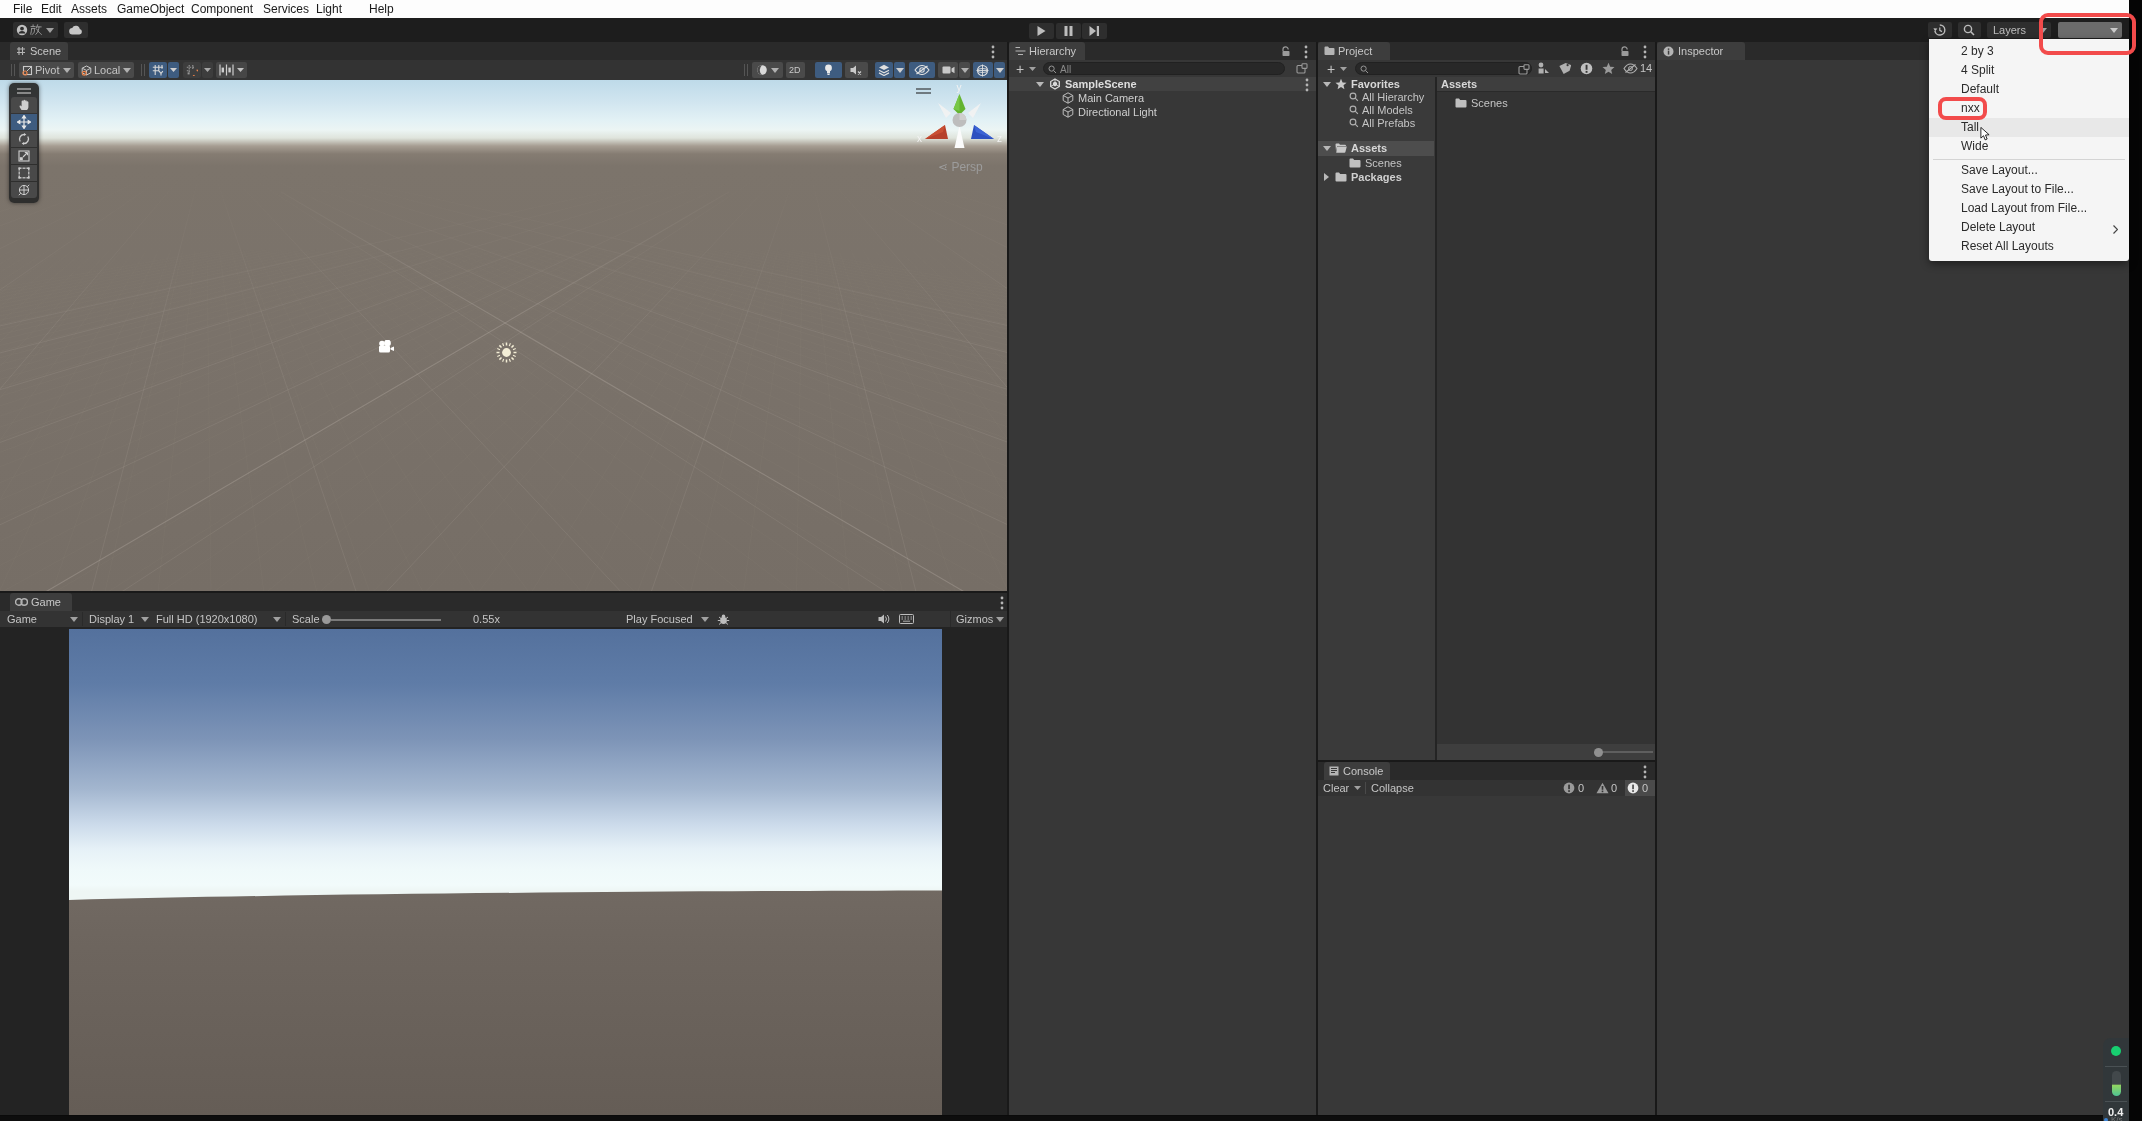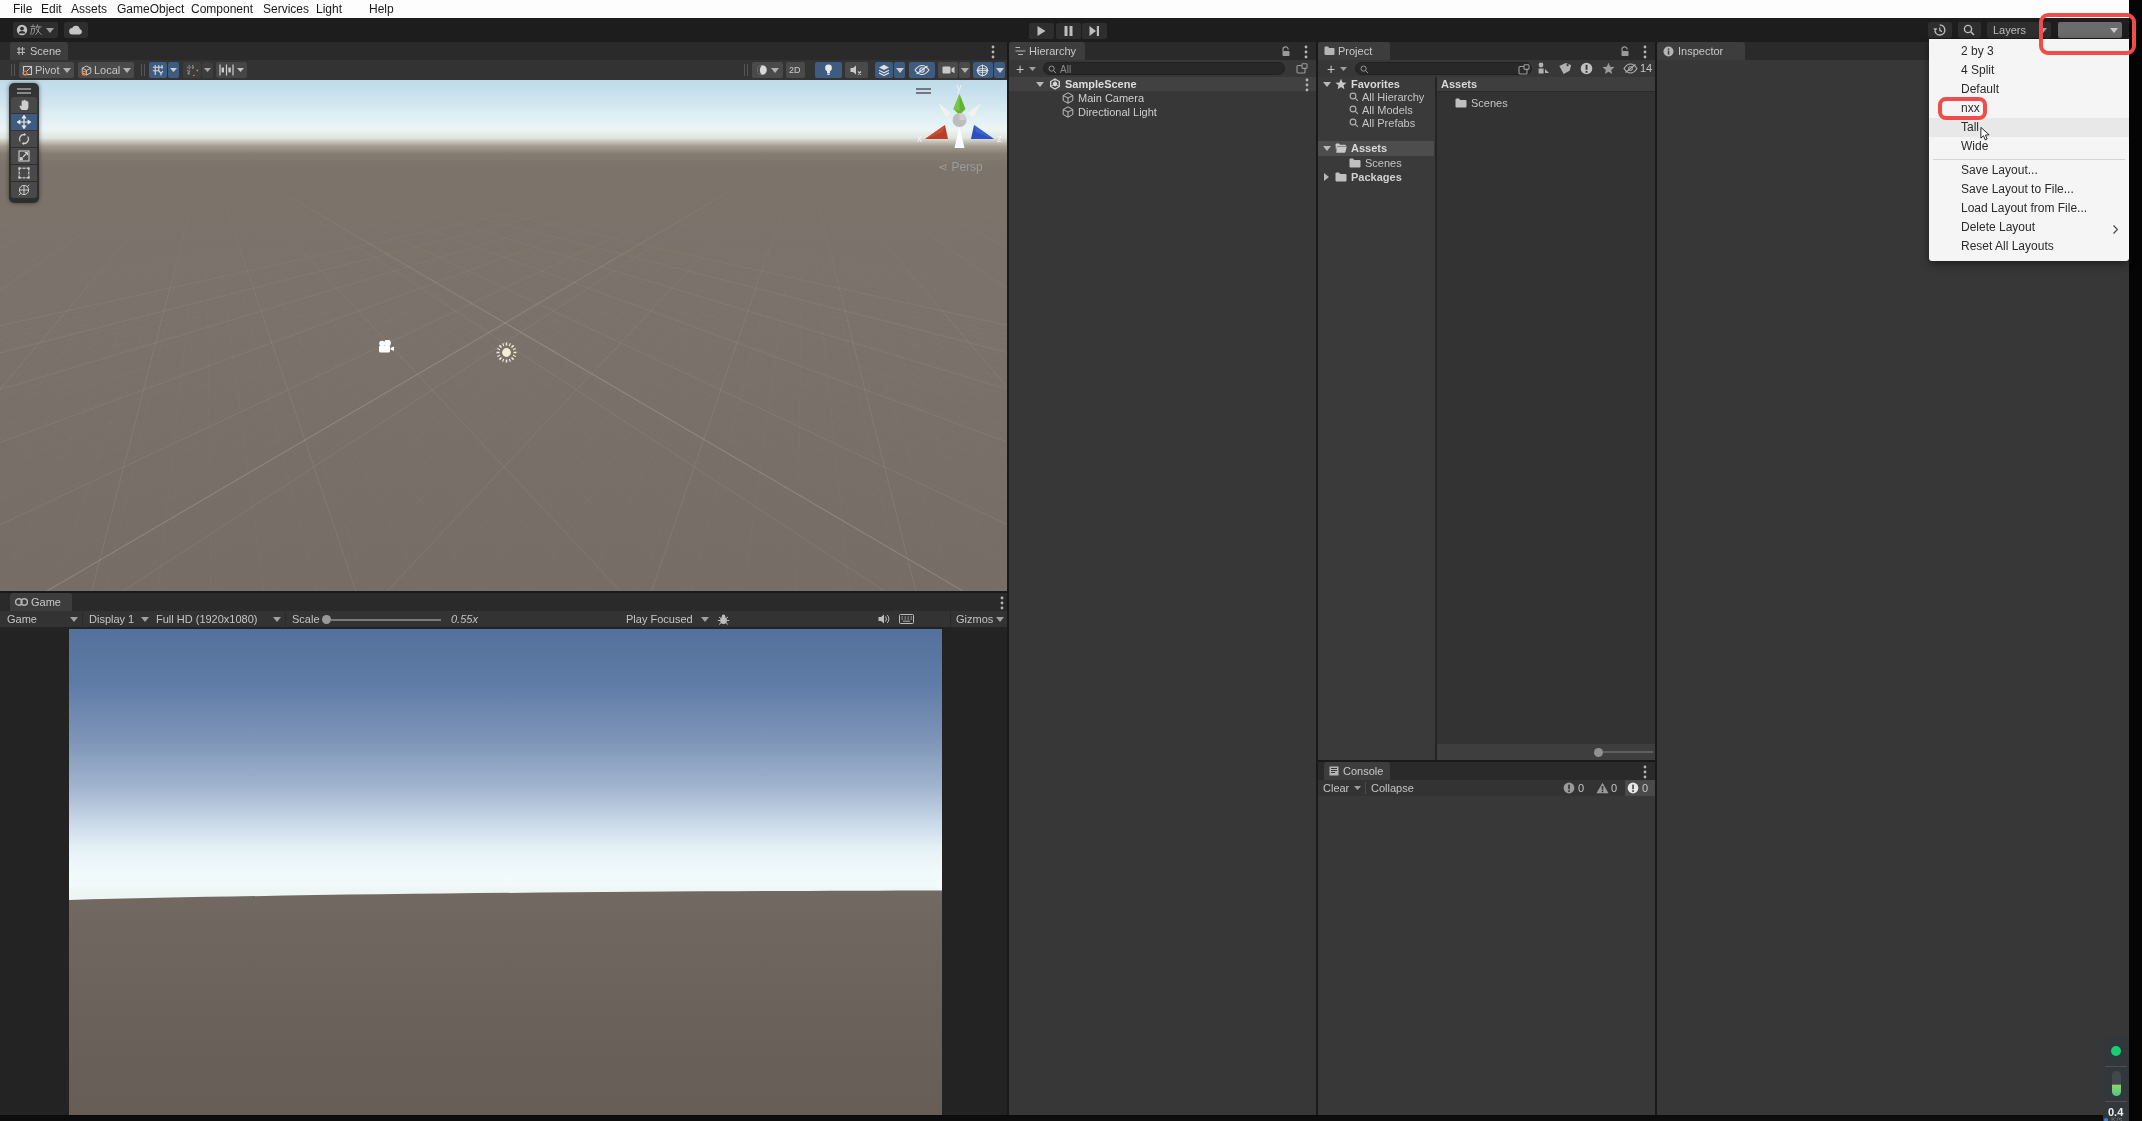--- a/index.html
+++ b/index.html
@@ -600,21 +600,21 @@
         </svg>
     <div class="abs txt" style="left:156px;top:2px;">Full HD (1920x1080)</div>
     <svg class="abs" style="left:273px;top:6px;" width="8" height="5" viewBox="0 0 8 5">
           <path d="M0 0 L8 0 L4 5 Z" fill="#a0a0a0"></path>
         </svg>
     <div class="abs" style="left:285px;top:1px;width:1px;height:14px;background:#2a2a2a;"></div>
     <div class="abs txt" style="left:292px;top:2px;">Scale</div>
     <circle></circle>
     <div class="abs" style="left:322px;top:4px;width:9px;height:9px;border-radius:50%;background:#999;"></div>
     <div class="abs" style="left:331px;top:8px;width:110px;height:1.5px;background:#7a7a7a;"></div>
-    <div class="abs txt" style="left:451px;top:2px;font-style:italic;">0.55x</div>
+    <div class="abs txt" style="left:473px;top:2px;">0.55x</div>
     <div class="abs txt" style="left:626px;top:2px;">Play Focused</div>
     <svg class="abs" style="left:701px;top:6px;" width="8" height="5" viewBox="0 0 8 5">
           <path d="M0 0 L8 0 L4 5 Z" fill="#a0a0a0"></path>
         </svg>
     <svg class="abs" style="left:717px;top:2px;" width="13" height="13" viewBox="0 0 13 13">
           <circle cx="6.5" cy="7.5" r="3.4" fill="#bdbdbd"></circle>
           <circle cx="6.5" cy="3.4" r="1.8" fill="#bdbdbd"></circle>
           <g stroke="#bdbdbd" stroke-width="1">
             <path d="M2 4 L4 5.5 M11 4 L9 5.5 M0.8 7.5 H3 M10 7.5 H12.2 M2 11.5 L4 9.8 M11 11.5 L9 9.8"></path>
           </g>

